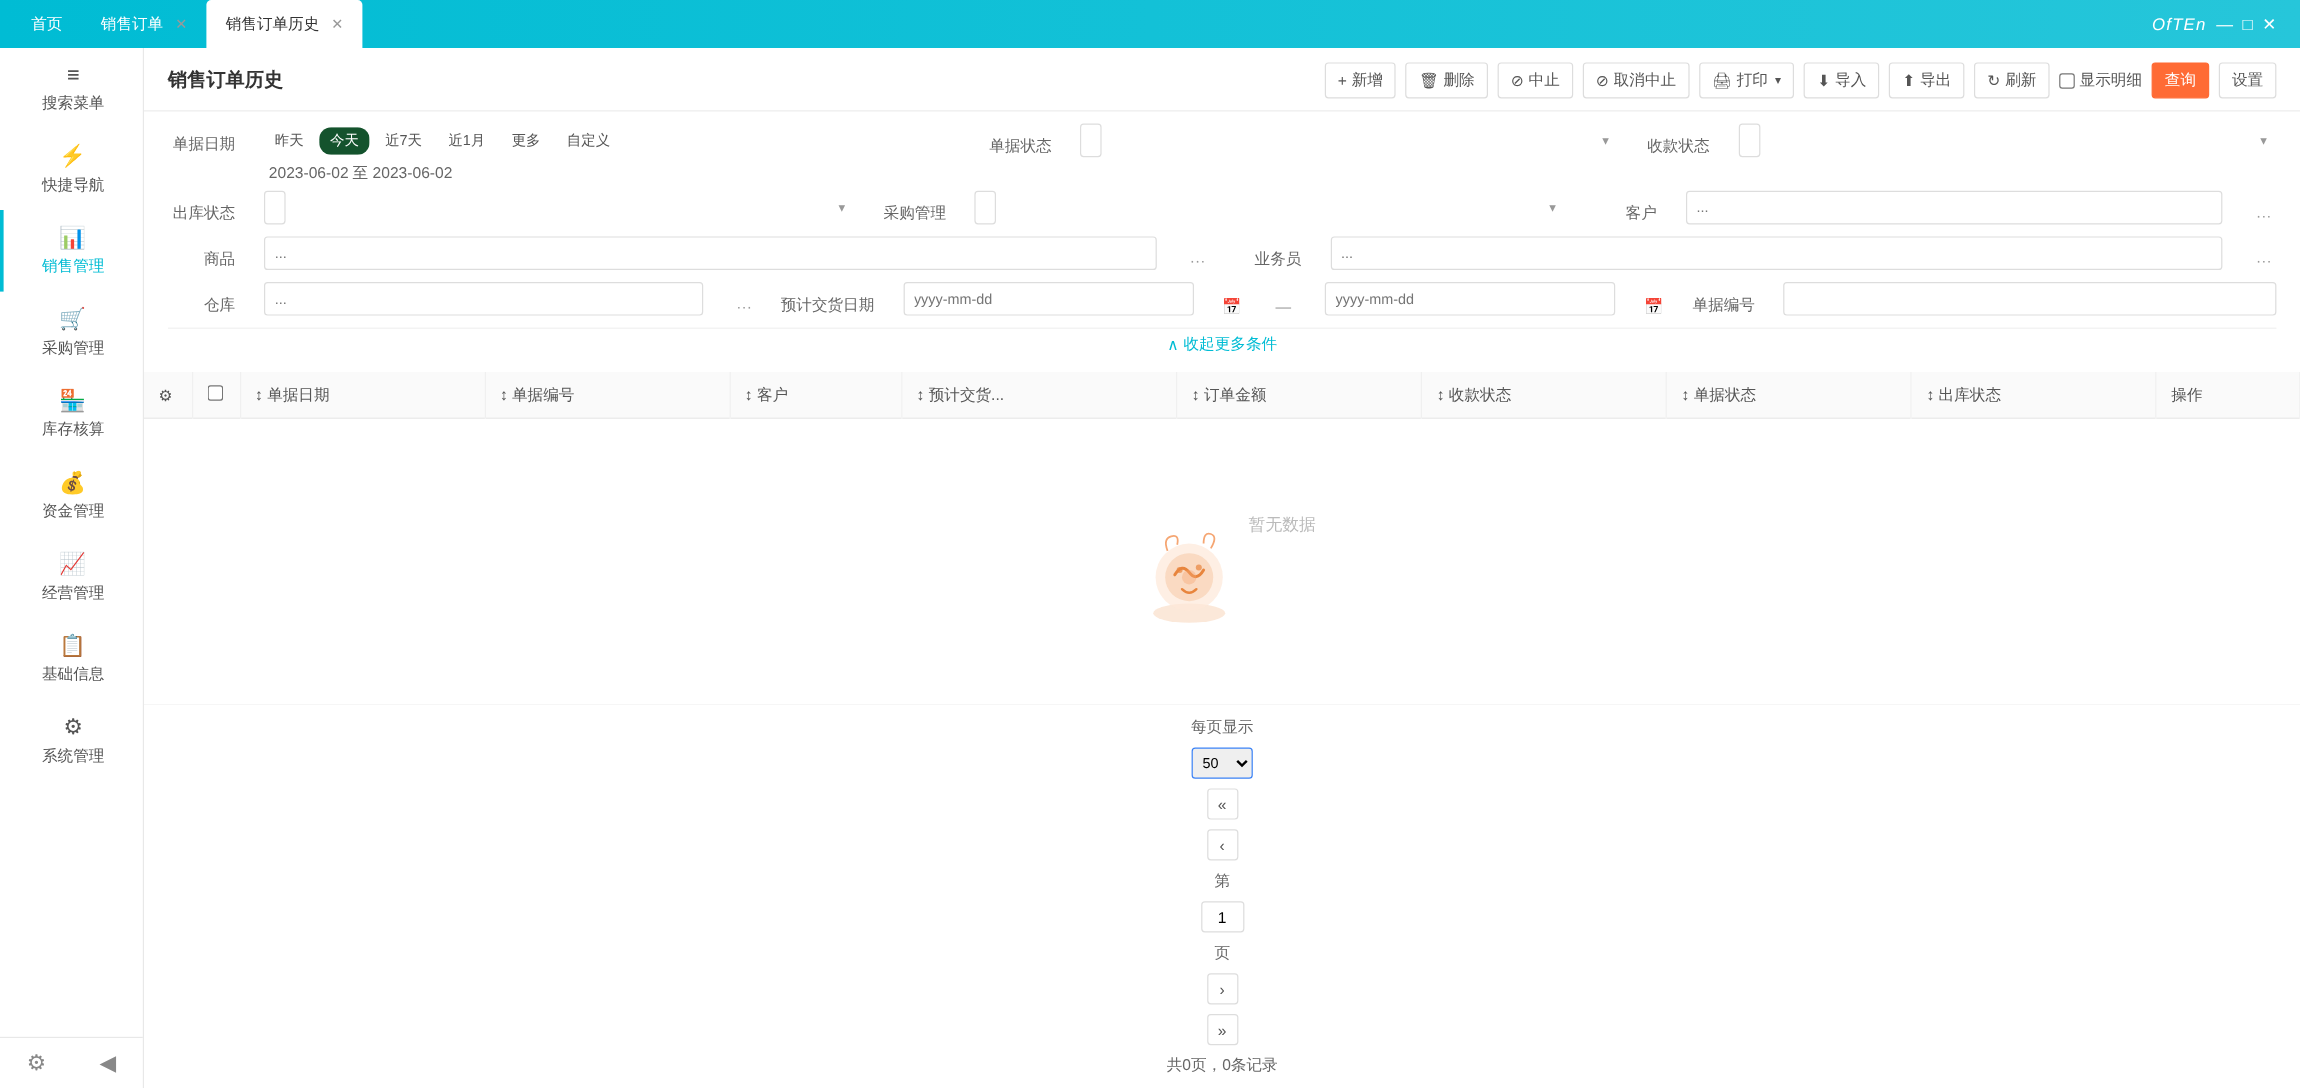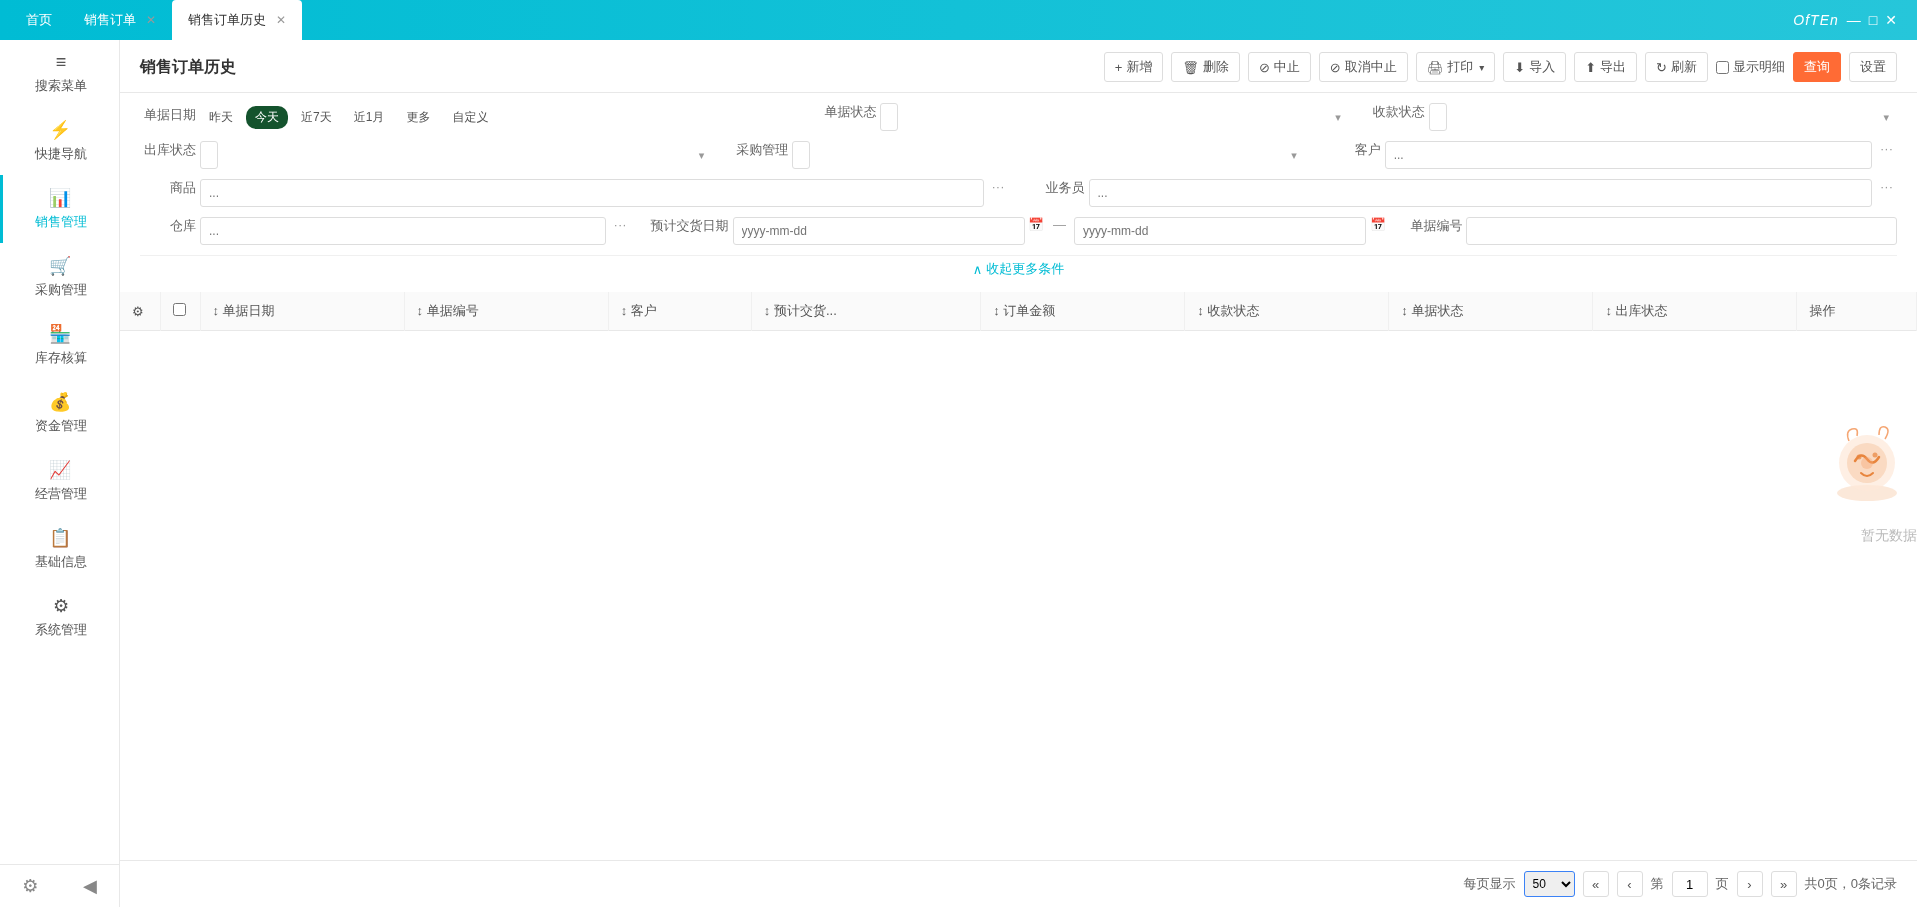--- a/index.html
+++ b/index.html
@@ -144,22 +144,22 @@
       flex-shrink: 0;
     }
     .filter-row {
       display: flex;
       align-items: center;
       margin-bottom: 10px;
       gap: 20px;
     }
     .filter-item {
       display: flex;
-      align-items: flex-start;
-      gap: 4px;
+      align-items: flex-end;
+      gap: 24px;
       flex: 1;
     }
     .filter-label {
       color: #666;
       white-space: nowrap;
       min-width: 56px;
       text-align: right;
     }
     .filter-control {
       flex: 1;
@@ -271,22 +271,22 @@
       border-right: 1px solid #f0f0f0;
       white-space: nowrap;
       user-select: none;
     }
     .th-settings { width: 40px; text-align: center; }
     .th-checkbox { width: 40px; text-align: center; }
 
     
     .empty-state {
       display: flex;
-      flex-direction: column;
-      align-items: flex-end;
+      flex-direction: row;
+      align-items: flex-start;
       justify-content: center;
       padding: 80px 0;
       color: #aaa;
     }
     .empty-icon {
       width: 100px;
       height: 100px;
       margin-bottom: 16px;
     }
     .empty-text { font-size: 14px; color: #bbb; }
@@ -294,20 +294,21 @@
     
     .pagination-bar {
       background: #fff;
       border-top: 1px solid #e8e8e8;
       padding: 10px 20px;
       display: flex;
       align-items: center;
       justify-content: flex-end;
       gap: 8px;
       flex-shrink: 0;
+      flex-direction: column;
     }
     .pagination-label { color: #666; font-size: 13px; }
     .pagination-select {
       border: 1px solid #3b82f6;
       border-radius: 3px;
       padding: 3px 4px;
       height: 26px;
       font-size: 12px;
       outline: none;
     }
@@ -483,20 +484,28 @@
         <div class="filter-item" style="flex:2;">
           <span class="filter-label">收款状态</span>
           <div class="select-wrapper">
             <select class="filter-select">
               <option></option>
             </select>
           </div>
         </div>
       </div>
 
+      <div class="filter-row" style="margin-top:-6px;margin-bottom:6px;">
+        <div style="width:64px;"></div>
+        <span class="date-display">
+          <span>2023-06-02</span>
+          <span> 至 </span>
+          <span>2023-06-02</span>
+        </span>
+      </div>
 
       <div class="filter-row">
         <div class="filter-item" style="flex:2;">
           <span class="filter-label">出库状态</span>
           <div class="select-wrapper">
             <select class="filter-select">
               <option></option>
             </select>
           </div>
         </div>

